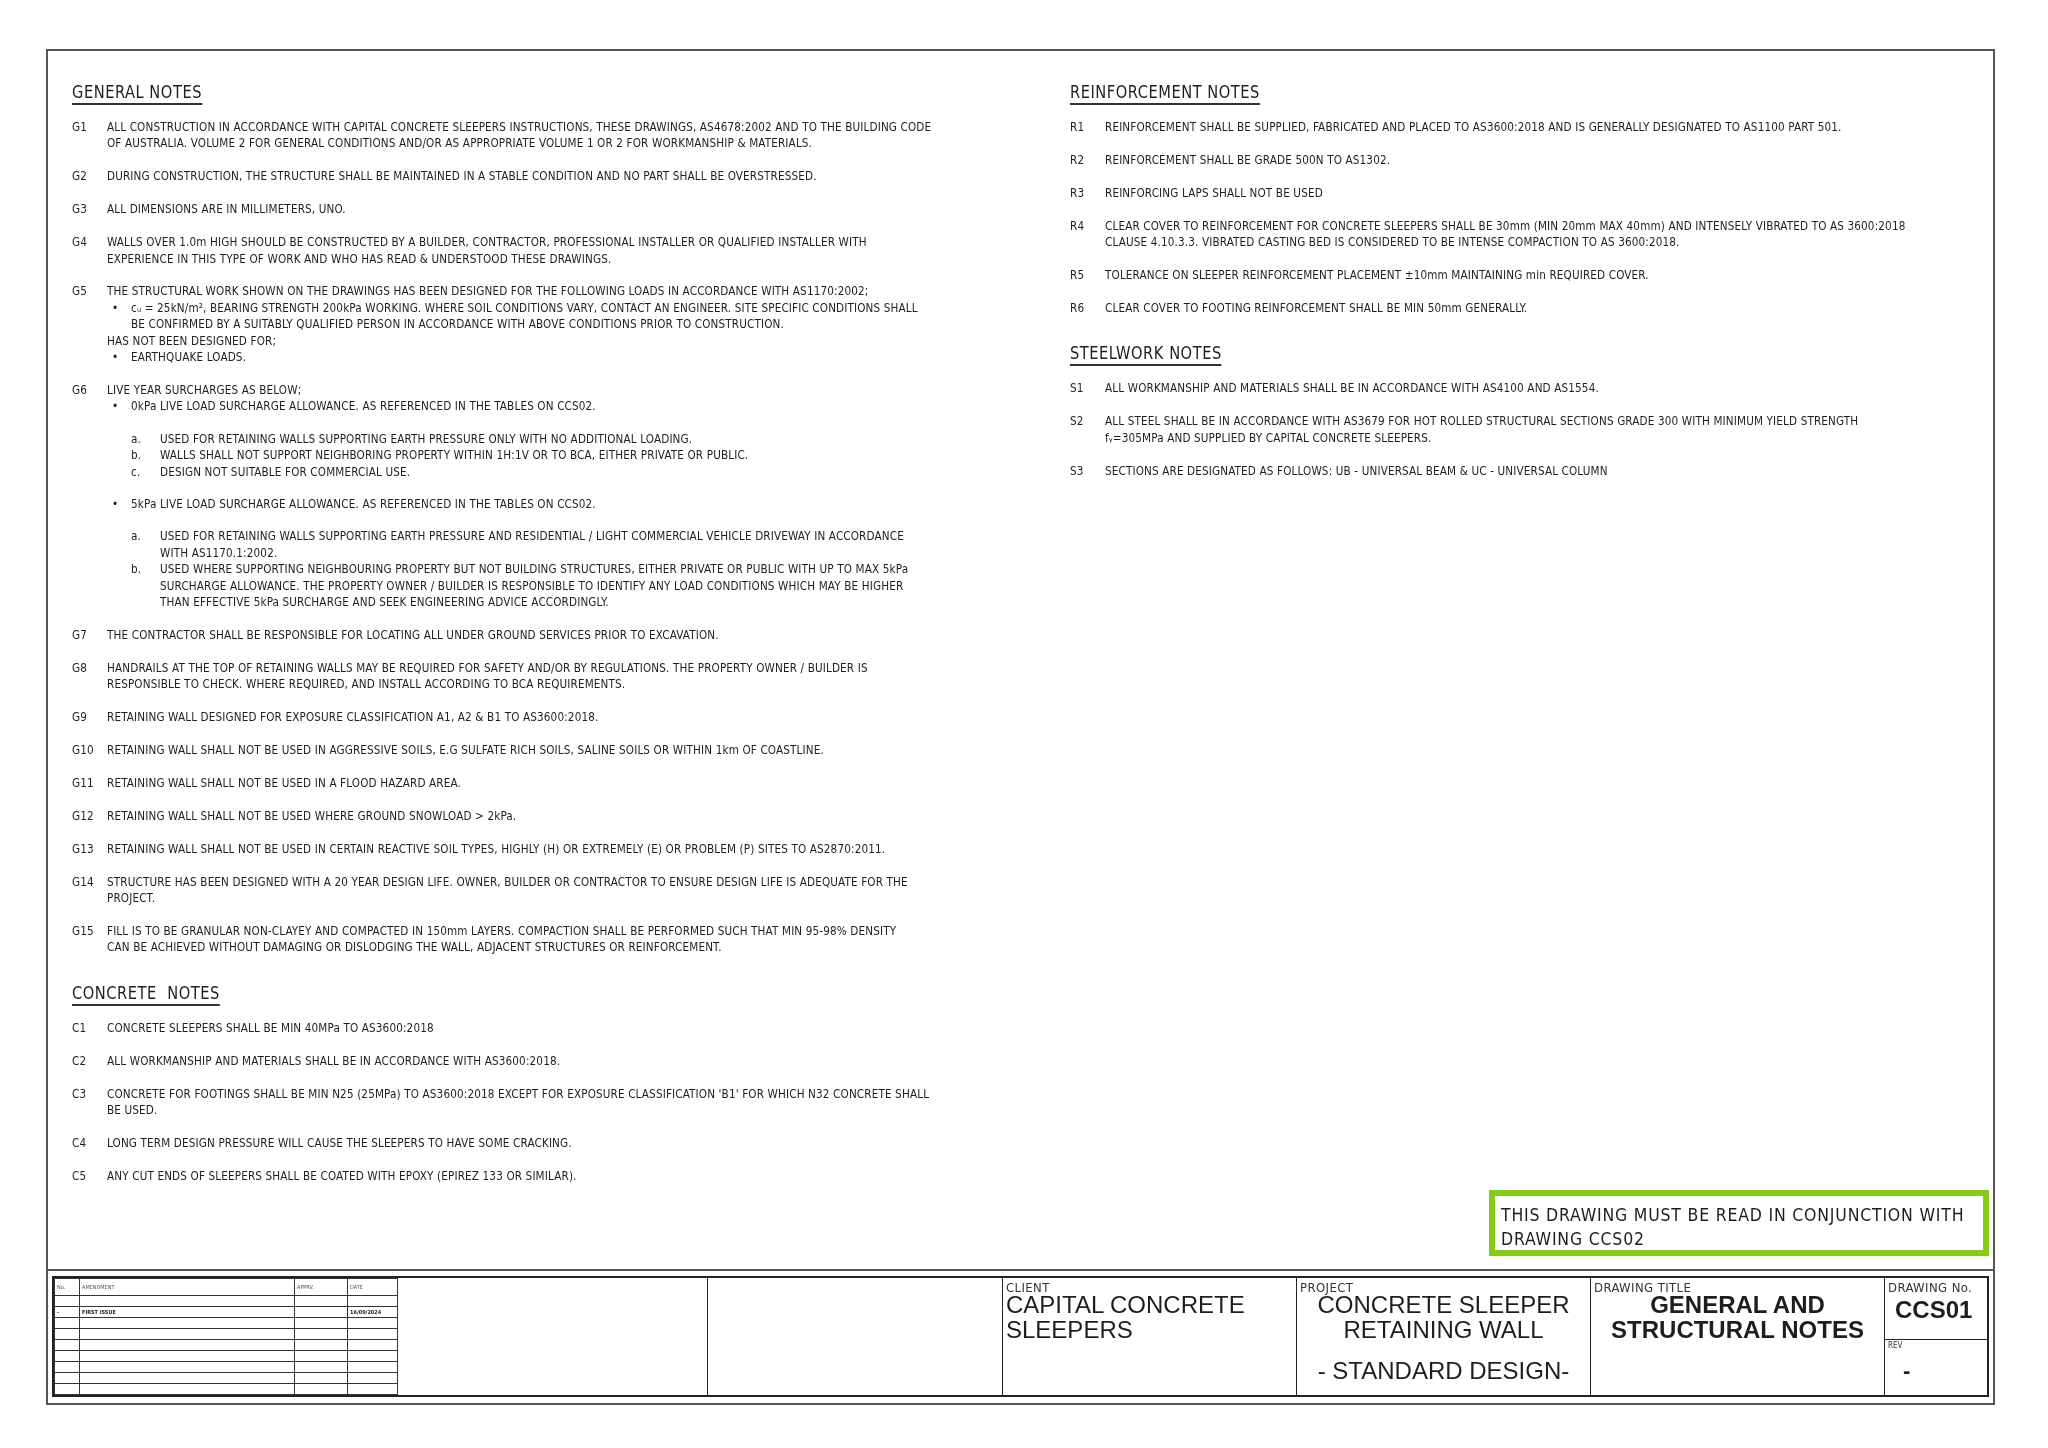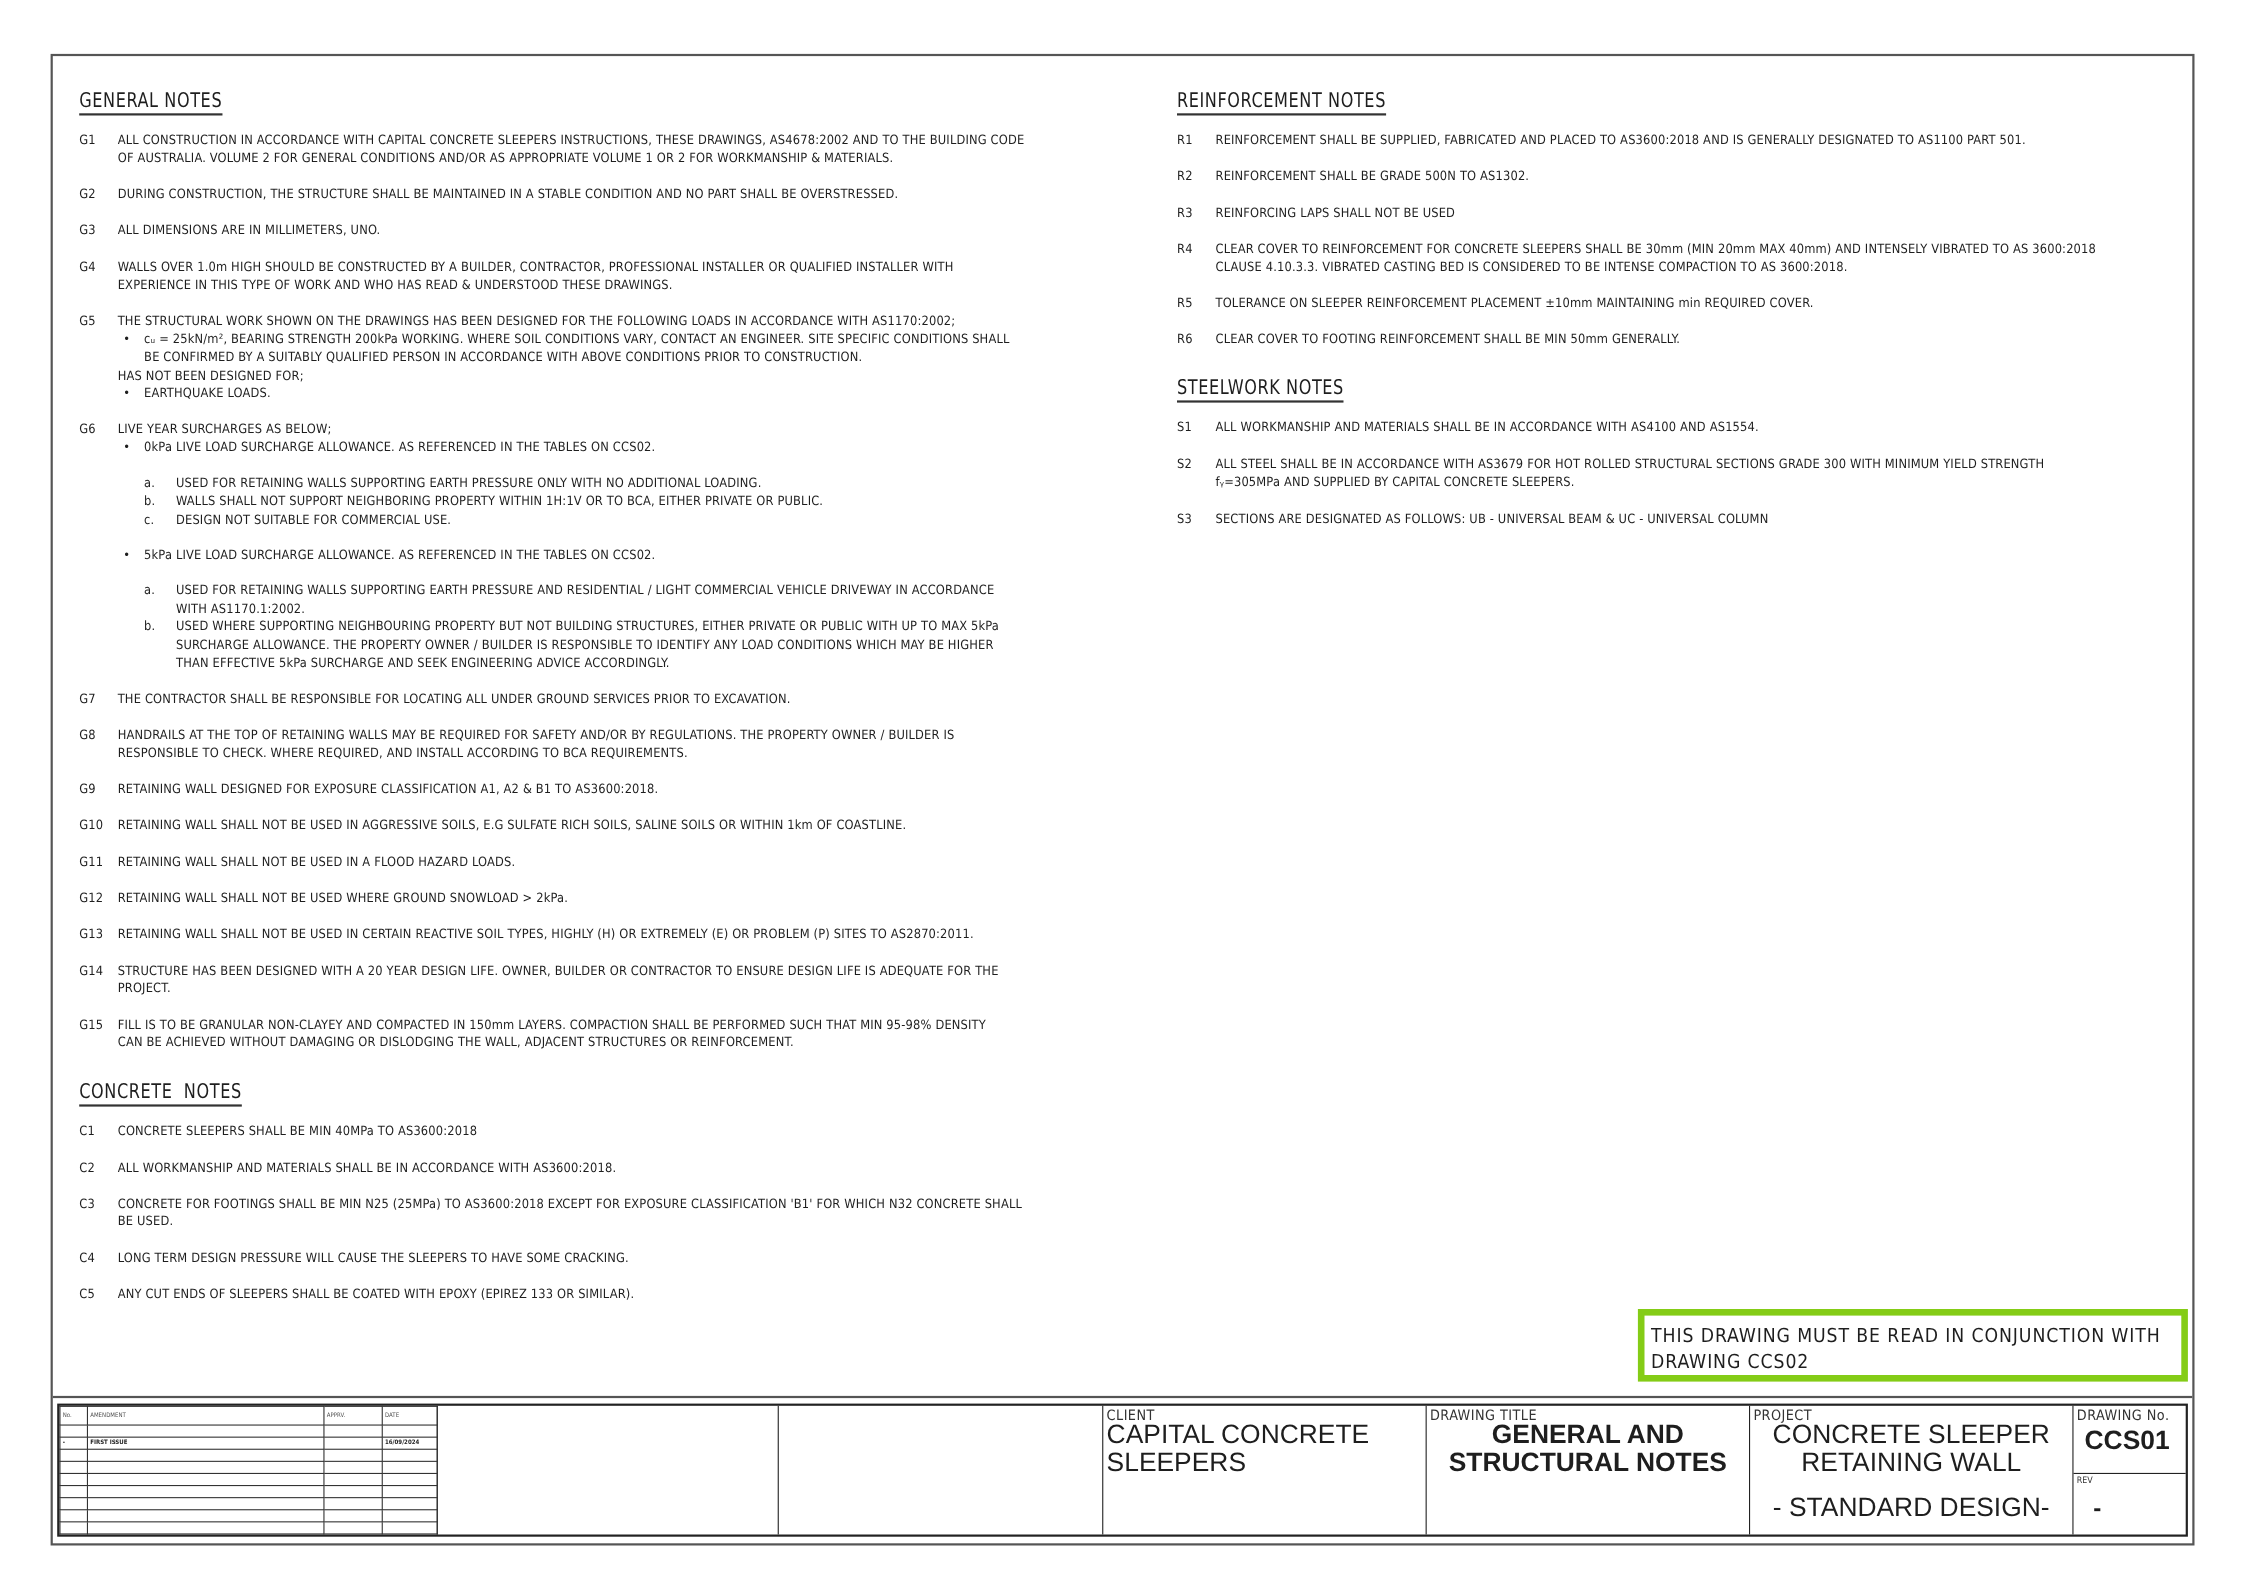--- a/index.html
+++ b/index.html
@@ -169,21 +169,21 @@
     </div>
     <div class="note">
       <span class="num">G10</span>
       <div class="txt">
           <p>RETAINING WALL SHALL NOT BE USED IN AGGRESSIVE SOILS, E.G SULFATE RICH SOILS, SALINE SOILS OR WITHIN 1km OF COASTLINE.</p>
         </div>
     </div>
     <div class="note">
       <span class="num">G11</span>
       <div class="txt">
-          <p>RETAINING WALL SHALL NOT BE USED IN A FLOOD HAZARD LOADS.</p>
+          <p>RETAINING WALL SHALL NOT BE USED IN A FLOOD HAZARD AREA.</p>
         </div>
     </div>
     <div class="note">
       <span class="num">G12</span>
       <div class="txt">
           <p>RETAINING WALL SHALL NOT BE USED WHERE GROUND SNOWLOAD &gt; 2kPa.</p>
         </div>
     </div>
     <div class="note">
       <span class="num">G13</span>
@@ -378,34 +378,34 @@
       <div class="tb-cell" style="width:310px"></div>
       <div class="tb-cell" style="width:295px"></div>
       <div class="tb-cell" style="width:294px">
         <div class="small-label">CLIENT</div>
         <div class="client-text">
           <div>CAPITAL CONCRETE</div>
           <div>SLEEPERS</div>
         </div>
       </div>
       <div class="tb-cell" style="width:294px">
+        <div class="small-label">PROJECT</div>
+        <div class="project-text">
+          <div>CONCRETE SLEEPER</div>
+          <div>RETAINING WALL</div>
+        </div>
+        <div class="project-sub">- STANDARD DESIGN-</div>
+      </div>
+      <div class="tb-cell" style="width:294px">
         <div class="small-label">DRAWING TITLE</div>
         <div class="dtitle">
           <div>GENERAL AND</div>
           <div>STRUCTURAL NOTES</div>
         </div>
       </div>
-      <div class="tb-cell" style="width:294px">
-        <div class="small-label">PROJECT</div>
-        <div class="project-text">
-          <div>CONCRETE SLEEPER</div>
-          <div>RETAINING WALL</div>
-        </div>
-        <div class="project-sub">- STANDARD DESIGN-</div>
-      </div>
       <div class="tb-cell" style="flex:1">
         <div class="dno-top">
           <div class="small-label">DRAWING No.</div>
           <div class="dno-val">CCS01</div>
         </div>
         <div class="rev-label">REV</div>
         <div class="rev-val">-</div>
       </div>
     </div>
   </div>

